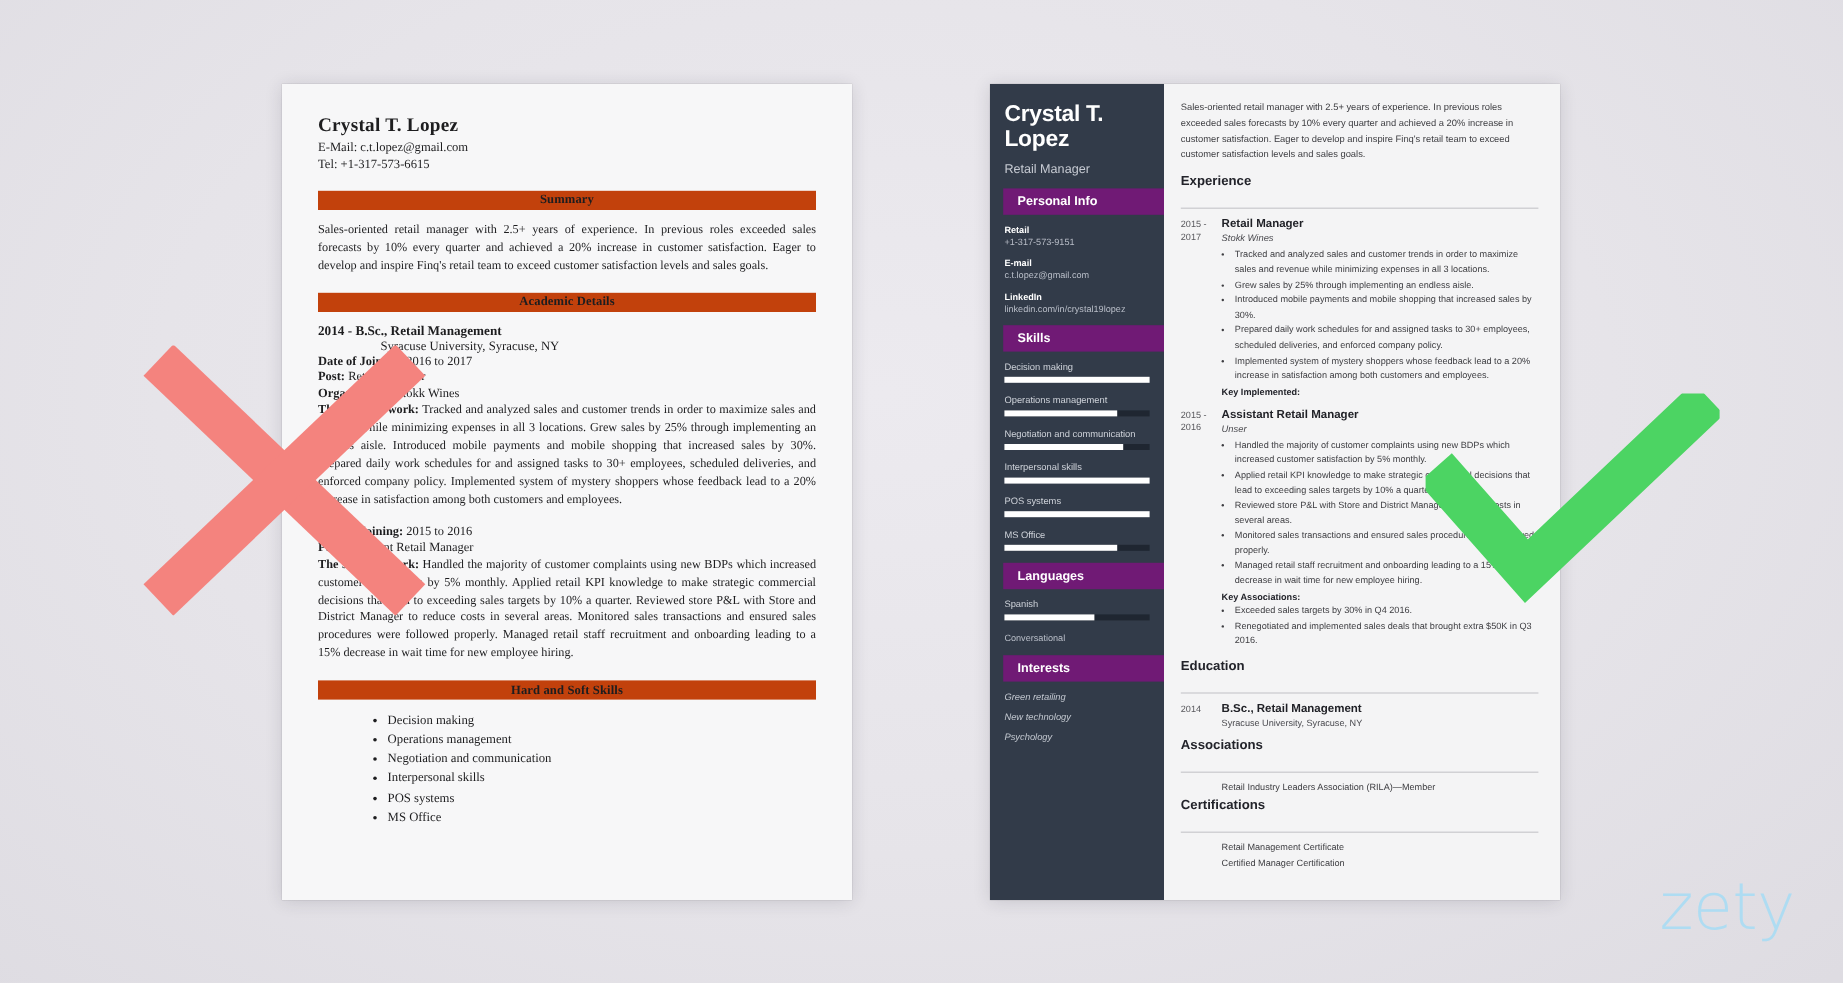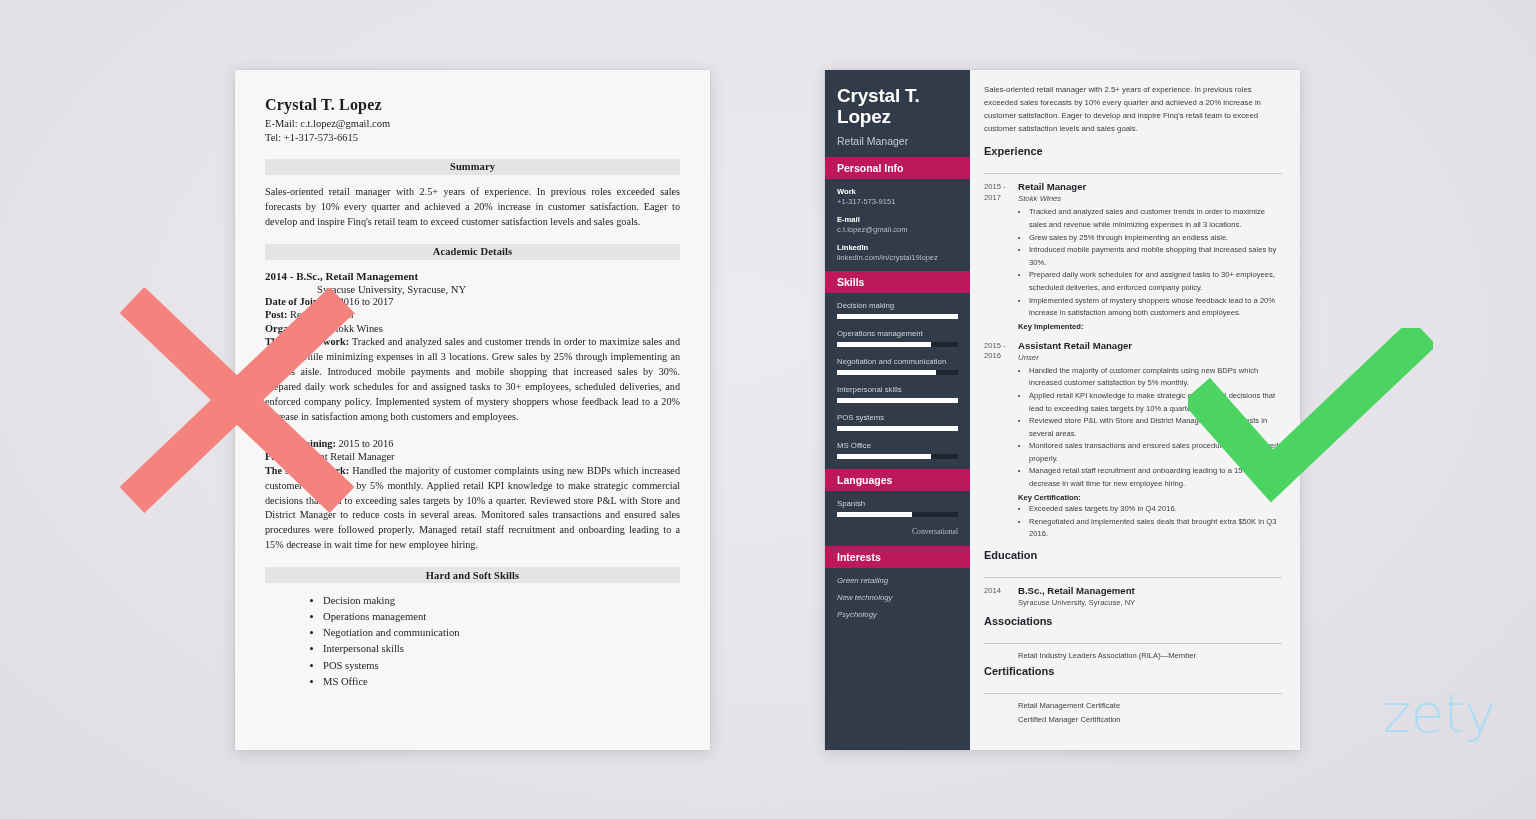--- a/index.html
+++ b/index.html
@@ -41,21 +41,21 @@
     font-weight: bold;
     letter-spacing: 0.2px;
     margin: 0 0 3px 0;
   }
   .bad-contact {
     font-size: 10.5px;
     line-height: 1.33;
     margin: 0;
   }
   .bad-bar {
-    background: #e5e5e5;
+    background: #c2410c;
     text-align: center;
     font-weight: bold;
     font-size: 10.5px;
     padding: 2.5px 0;
     margin: 14px 0 10px 0;
     letter-spacing: 0.1px;
   }
   .bad-p {
     font-size: 10.2px;
     line-height: 1.47;
@@ -119,26 +119,26 @@
     color: #ffffff;
     margin: 0 0 8px 0;
     letter-spacing: -0.2px;
   }
   .side-role {
     font-size: 10.5px;
     color: #c6cad2;
     margin: 0;
   }
   .side-bar {
-    background: #be185d;
+    background: #701a75;
     color: #ffffff;
     font-size: 10.5px;
     font-weight: bold;
     padding: 5px 12px;
-    margin: 0 0 8px 0;
+    margin: 0 0 8px 11px;
   }
   .side-body { padding: 0 12px; }
   .side-label {
     font-size: 7.6px;
     font-weight: bold;
     color: #ffffff;
     margin: 0 0 1px 0;
   }
   .side-val {
     font-size: 7.6px;
@@ -157,23 +157,21 @@
     margin: 0 0 10px 0;
     position: relative;
   }
   .skill-fill {
     height: 100%;
     background: #ffffff;
   }
   .lang-cap {
     font-size: 7.6px;
     color: #b9bec8;
-    text-align: right;
     margin: 0 0 2px 0;
-    font-family: Liberation Serif, serif;
   }
   .interest-item {
     font-size: 7.8px;
     color: #c2c7cf;
     margin: 0 0 8px 0;
     font-style: italic;
   }
 
   .good-main {
     flex: 1;
@@ -252,21 +250,21 @@
 
   
   .mark { position: absolute; pointer-events: none; }
   .mark-x { left: 118px; top: 288px; width: 238px; height: 225px; }
   .mark-check { left: 1188px; top: 328px; width: 245px; height: 185px; }
 
   
   .logo {
     position: absolute;
     left: 1383px;
-    top: 687px;
+    top: 729px;
     font-size: 54px;
     color: #aedcf2;
     font-family: "DejaVu Sans", sans-serif;
     font-weight: 300;
     letter-spacing: -0.5px;
     line-height: 1;
   }
 </style>
 </head>
 <body>
@@ -314,21 +312,21 @@
   <div class="doc-good">
 
     <div class="good-side">
       <div class="side-head">
         <div class="side-name">Crystal T. Lopez</div>
         <div class="side-role">Retail Manager</div>
       </div>
 
       <div class="side-bar">Personal Info</div>
       <div class="side-body">
-        <div class="side-label">Work</div>
+        <div class="side-label">Retail</div>
         <div class="side-val">+1-317-573-9151</div>
         <div class="side-label">E-mail</div>
         <div class="side-val">c.t.lopez@gmail.com</div>
         <div class="side-label">LinkedIn</div>
         <div class="side-val">linkedin.com/in/crystal19lopez</div>
       </div>
 
       <div class="side-bar">Skills</div>
       <div class="side-body">
         <div>
@@ -412,21 +410,21 @@
         <div class="entry-body">
           <div class="entry-title">Assistant Retail Manager</div>
           <div class="entry-org">Unser</div>
           <ul class="entry-ul">
             <li>Handled the majority of customer complaints using new BDPs which increased customer satisfaction by 5% monthly.</li>
             <li>Applied retail KPI knowledge to make strategic commercial decisions that lead to exceeding sales targets by 10% a quarter.</li>
             <li>Reviewed store P&amp;L with Store and District Manager to reduce costs in several areas.</li>
             <li>Monitored sales transactions and ensured sales procedures were followed properly.</li>
             <li>Managed retail staff recruitment and onboarding leading to a 15% decrease in wait time for new employee hiring.</li>
           </ul>
-          <div class="ka-title">Key Certification:</div>
+          <div class="ka-title">Key Associations:</div>
           <ul class="entry-ul">
             <li>Exceeded sales targets by 30% in Q4 2016.</li>
             <li>Renegotiated and implemented sales deals that brought extra $50K in Q3 2016.</li>
           </ul>
         </div>
       </div>
 
       <div class="sec-title">Education</div>
       <div class="entry">
         <div class="entry-date">2014</div>

